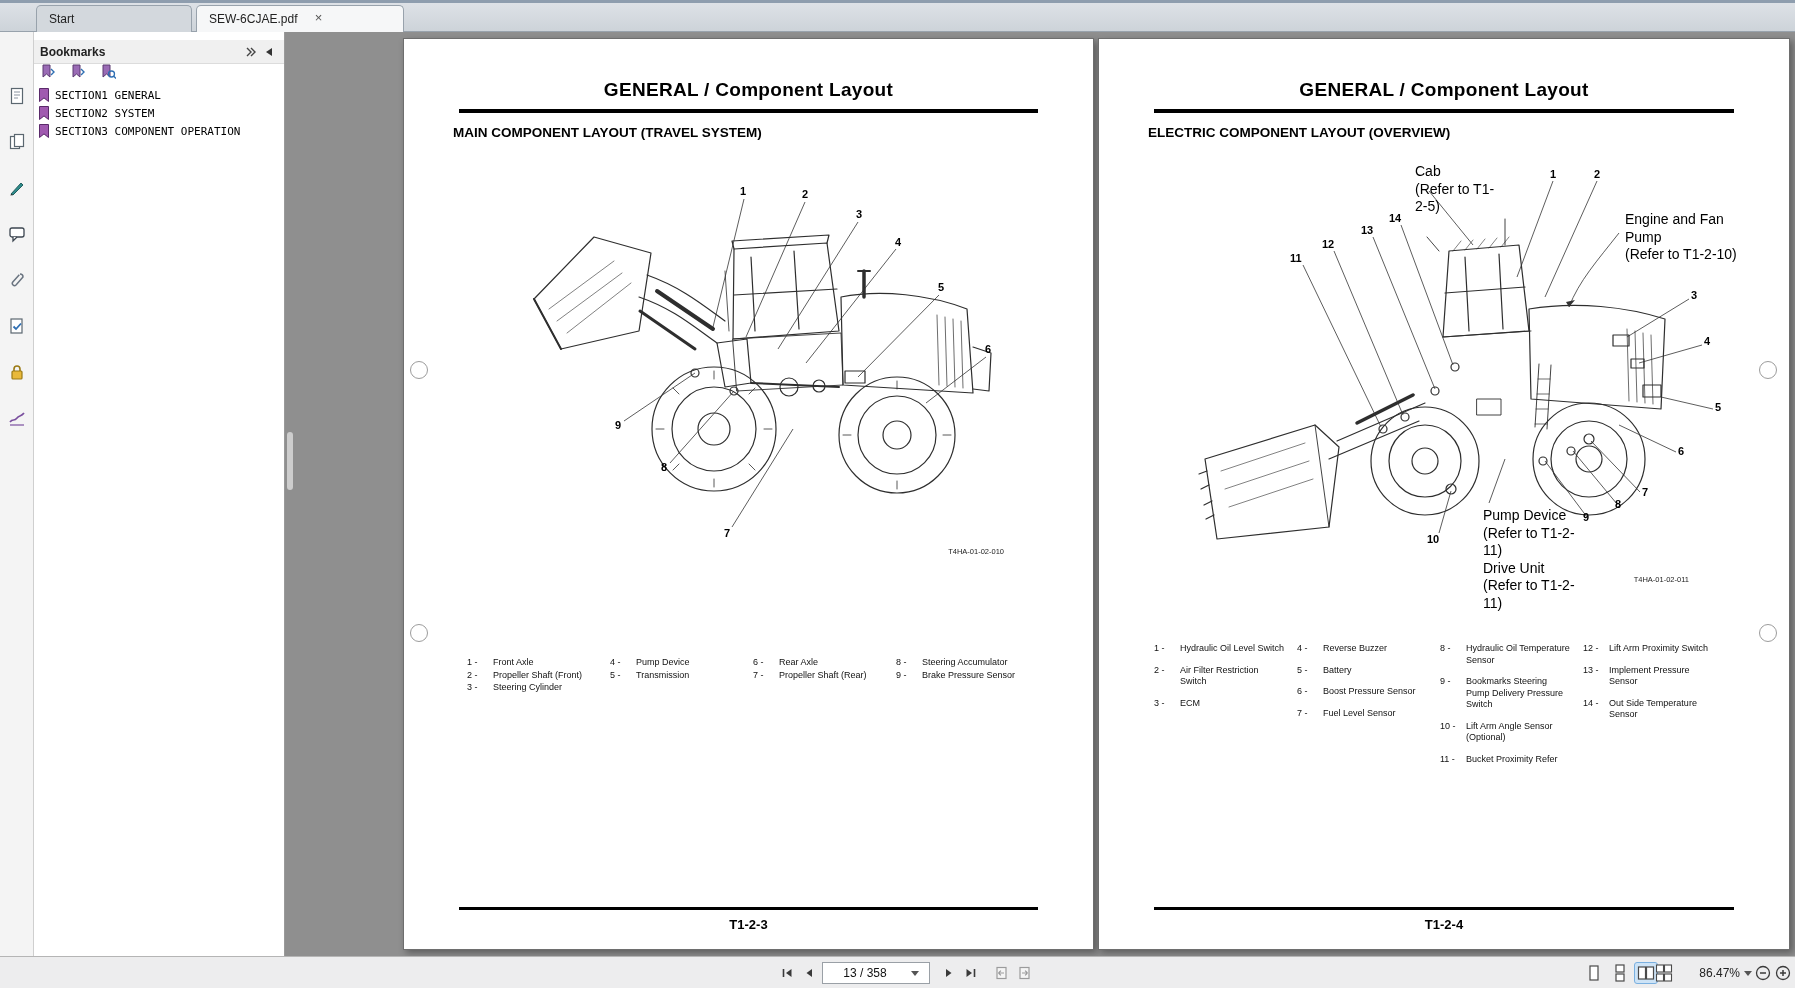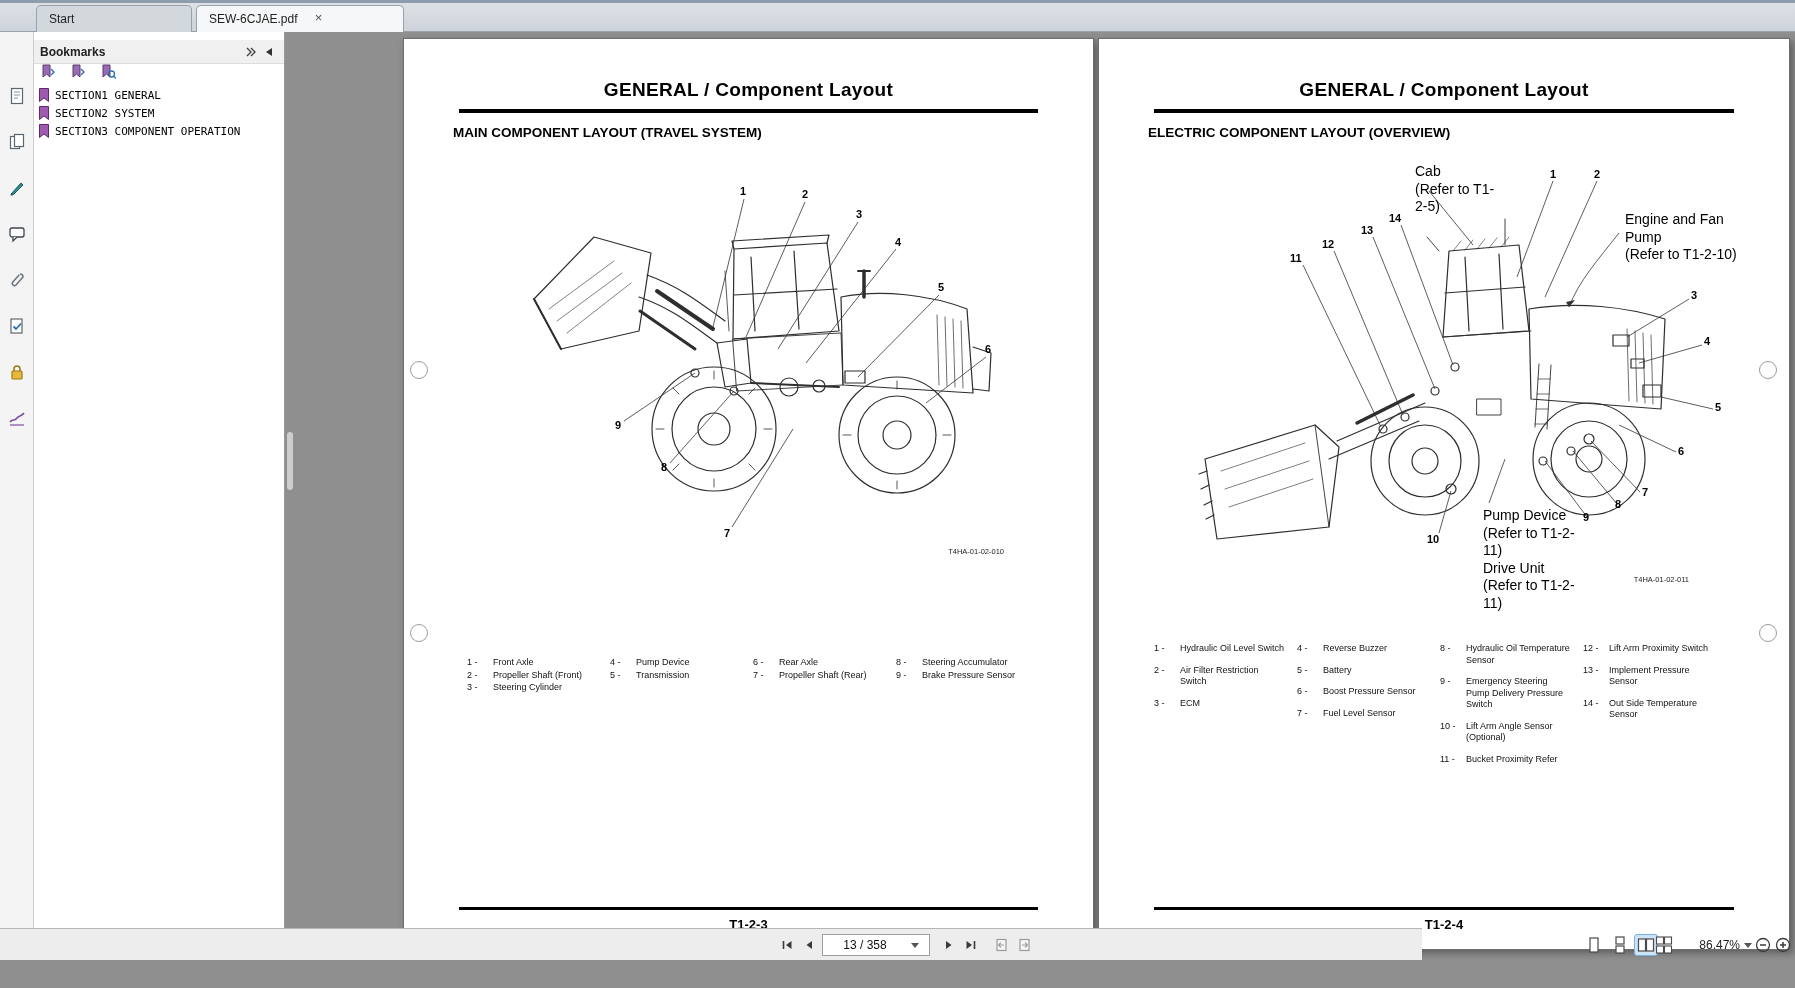--- a/index.html
+++ b/index.html
@@ -55,21 +55,21 @@
   .legend-l .leg-item { margin-bottom:1px; }
   .legend-r .leg-item { margin-bottom:10px; }
   .ln { width:26px; flex:none; white-space:nowrap; }
   .lt { flex:1; padding-right:10px; }
   .pfoot-rule { position:absolute; left:55px; right:55px; top:868px; border-top:3px solid #000; }
   .pfoot-label { position:absolute; left:0; top:878px; width:100%; text-align:center;
     font-size:13px; font-weight:bold; color:#000; }
   .note { position:absolute; font-size:14px; line-height:1.25; color:#000; white-space:pre-line; }
 
   
-  .statusbar { position:absolute; left:0; top:928px; width:1422px; height:32px;
+  .statusbar { position:absolute; left:0; top:956px; width:1795px; height:32px;
     background:#ededee; border-top:1px solid #b5b5b5; }
   .sb-btn { position:absolute; top:5px; width:22px; height:22px; border-radius:3px;
     display:flex; align-items:center; justify-content:center; }
   .sb-btn.dim { opacity:.45; }
   .pagebox { position:absolute; left:822px; top:5px; width:108px; height:22px;
     background:#fff; border:1px solid #9aa0a6; display:flex; align-items:center; }
   .pagebox input { border:none; outline:none; width:84px; height:18px; font-size:12px;
     text-align:center; font-family:"Liberation Sans", sans-serif; color:#111; background:transparent; }
   .caret-down { width:0; height:0; border-left:4px solid transparent; border-right:4px solid transparent;
     border-top:5px solid #555; }
@@ -471,21 +471,21 @@
             <span class="lt">Fuel Level Sensor</span>
           </div>
       </div>
       <div class="leg-col">
         <div class="leg-item">
             <span class="ln">8 -</span>
             <span class="lt">Hydraulic Oil Temperature Sensor</span>
           </div>
         <div class="leg-item">
             <span class="ln">9 -</span>
-            <span class="lt">Emergency Steering Pump Delivery Pressure Switch</span>
+            <span class="lt">Bookmarks Steering Pump Delivery Pressure Switch</span>
           </div>
         <div class="leg-item">
             <span class="ln">10 -</span>
             <span class="lt">Lift Arm Angle Sensor (Optional)</span>
           </div>
         <div class="leg-item">
             <span class="ln">11 -</span>
             <span class="lt">Bucket Proximity Refer</span>
           </div>
       </div>

